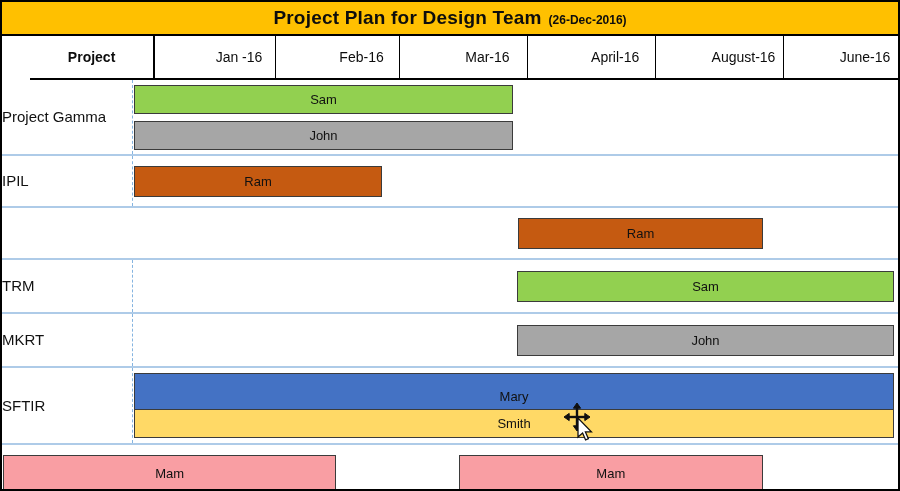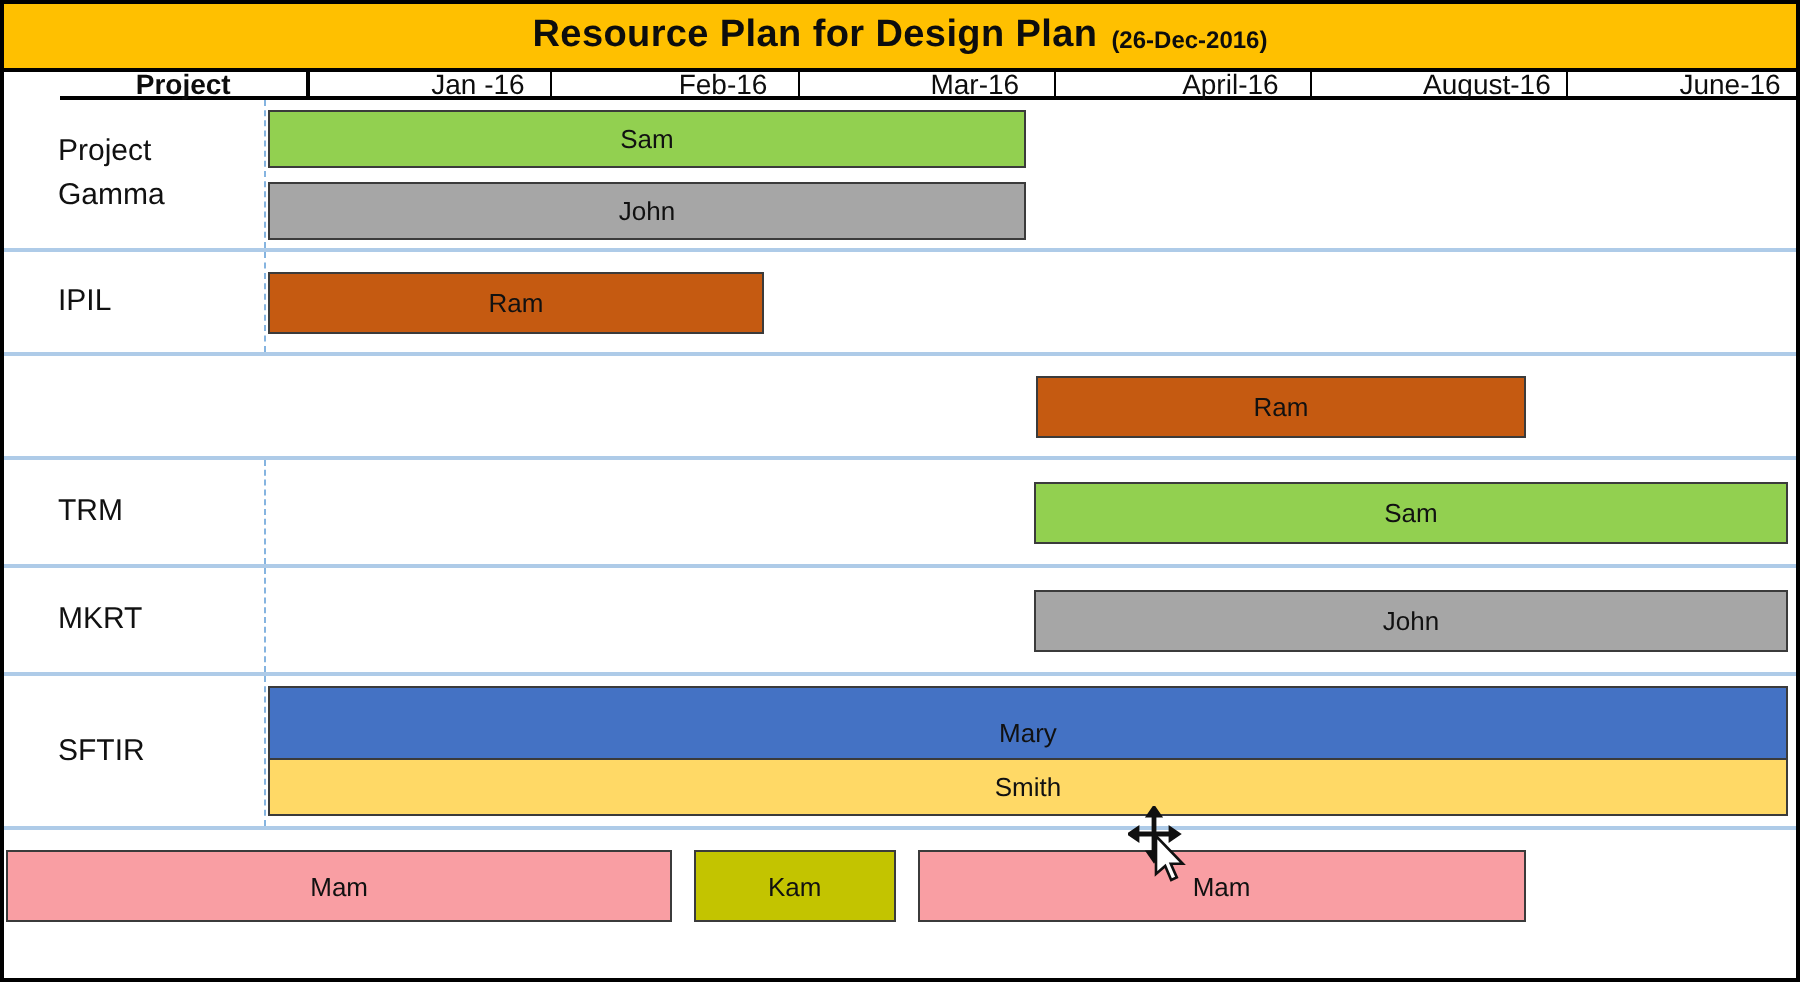--- a/index.html
+++ b/index.html
@@ -20,21 +20,21 @@
     background: #FFC000;
     border-bottom: 2px solid #000;
     display: flex; align-items: center; justify-content: center;
     gap: 7px;
   }
   .title-main { font-size: 19px; font-weight: 700; color: #0d0d0d; letter-spacing: .2px; }
   .title-date { font-size: 12px; font-weight: 700; color: #0d0d0d; margin-top: 3px; }
 
   
   .header-row {
-    height: 14px;
+    height: 44px;
     display: flex;
     border-bottom: 2px solid #000;
     background: #fff;
     margin-left: 28px;
   }
   .hcell {
     display: flex; align-items: center; justify-content: center;
     font-size: 14px; color: #0d0d0d;
     height: 100%;
   }
@@ -50,21 +50,20 @@
   #chart-body { height: 423px; }
   .crow {
     display: flex;
     border-bottom: 2px solid #AECBE8;
     background: #fff;
   }
   .rlabel {
     width: 131px;
     border-right: 1px dashed #85B4E0;
     display: flex; align-items: center;
-    padding-left: 27px;
     font-size: 15px; color: #111;
     line-height: 1.45;
   }
   .rtimeline { position: relative; flex: 1; }
   .bar {
     position: absolute;
     border: 1.5px solid #3b3b3b;
     display: flex; align-items: center; justify-content: center;
     font-size: 13px; color: #111;
     cursor: default;
@@ -73,21 +72,21 @@
 
   
   #cursor { position: absolute; pointer-events: none; }
 </style>
 </head>
 <body>
 
 <div id="app">
 
   <div class="title-bar">
-    <span class="title-main">Resource Plan for Design Plan</span>
+    <span class="title-main">Project Plan for Design Team</span>
     <span class="title-date">(26-Dec-2016)</span>
   </div>
 
   <div class="header-row">
     <div class="hcell project">Project</div>
 
   <div class="hcell month" style="width: 124px;">Jan -16</div>
       <div class="hcell month" style="width: 128px;">Feb-16</div>
       <div class="hcell month" style="width: 131px;">Mar-16</div>
       <div class="hcell month" style="width: 132px;">April-16</div>
@@ -130,21 +129,20 @@
       <div class="crow" style="height: 77px;">
         <div class="rlabel">SFTIR</div>
         <div class="rtimeline">
           <div class="bar" style="left: 1px; width: 760px; top: 5px; height: 46px; background: rgb(68, 114, 196);">Mary</div>
           <div class="bar" style="left: 1px; width: 760px; top: 41px; height: 29px; background: rgb(255, 217, 102);">Smith</div>
         </div>
       </div>
       <div class="crow" style="height: 58px; border-bottom: none;">
         <div class="rtimeline">
           <div class="bar" style="left: 1px; width: 333.15px; top: 10px; height: 36px; background: rgb(249, 158, 163);">Mam</div>
-          <div class="bar" style="left: 344.7px; width: 101.3px; top: 10px; height: 36px; background: rgb(195, 196, 0);">Kam</div>
           <div class="bar" style="left: 456.6px; width: 304.4px; top: 10px; height: 36px; background: rgb(249, 158, 163);">Mam</div>
         </div>
       </div>
     </div>
 
   <div id="cursor" style="left: 562px; top: 401px;">
     <svg width="34" height="46" viewBox="0 0 34 46">
       <g stroke="#101010" fill="#101010">
         <line x1="13" y1="4" x2="13" y2="24" stroke-width="2.4"></line>
         <line x1="3" y1="14" x2="23" y2="14" stroke-width="2.4"></line>

